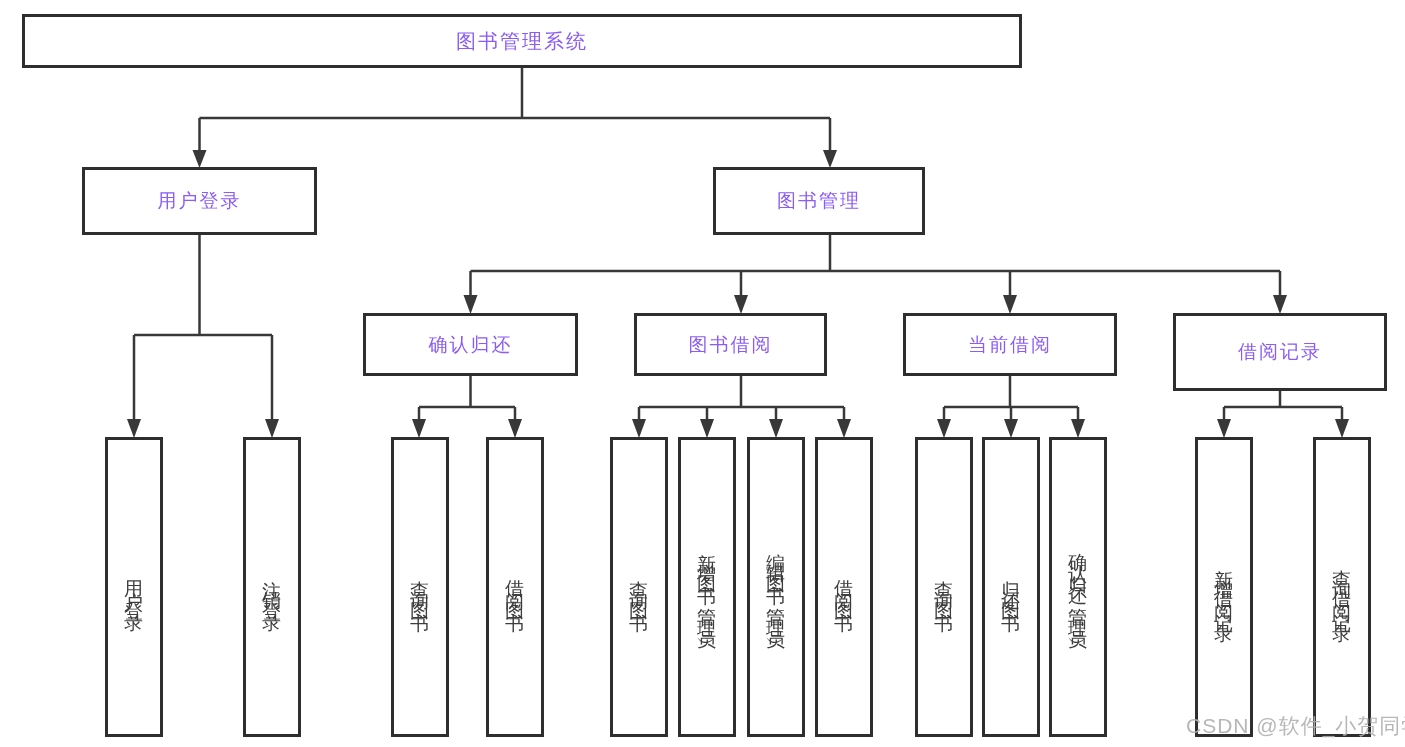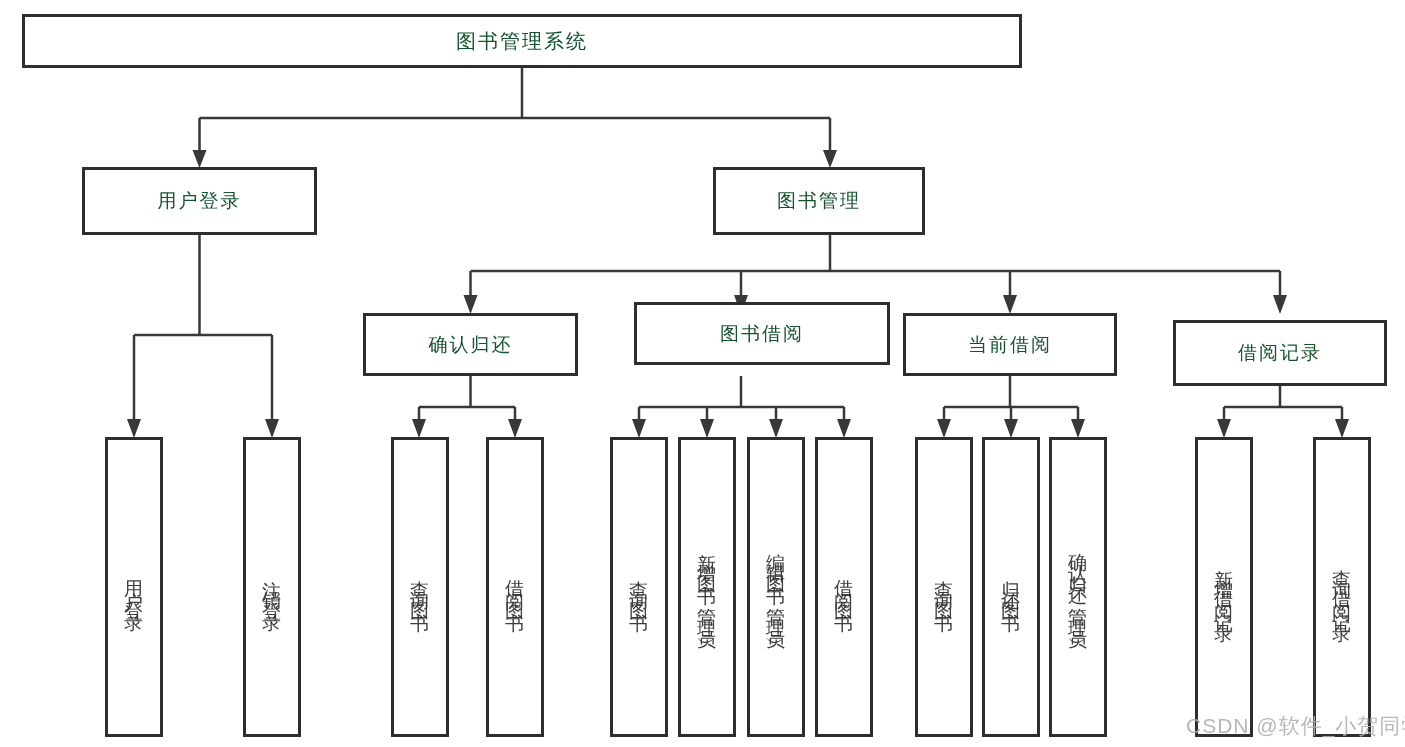--- a/index.html
+++ b/index.html
@@ -20,30 +20,30 @@
   .node {
     position: absolute;
     box-sizing: border-box;
     border: 3px solid #2e2e2e;
     background: #ffffff;
     display: flex;
     align-items: center;
     justify-content: center;
     font-size: 19px;
     letter-spacing: 2px;
-    color: #14532d;
+    color: #8b5cf6;
     white-space: nowrap;
   }
   .node.root { left: 22px; top: 14px; width: 1000px; height: 54px; font-size: 20px; }
   .node.lv2a { left: 82px;  top: 167px; width: 235px; height: 68px; }
   .node.lv2b { left: 713px; top: 167px; width: 212px; height: 68px; }
   .node.lv3a { left: 363px;  top: 313px; width: 215px; height: 63px; }
-  .node.lv3b { left: 634px;  top: 302px; width: 256px; height: 63px; }
+  .node.lv3b { left: 634px;  top: 313px; width: 193px; height: 63px; }
   .node.lv3c { left: 903px;  top: 313px; width: 214px; height: 63px; text-align: right; }
-  .node.lv3d { left: 1173px; top: 320px; width: 214px; height: 66px; }
+  .node.lv3d { left: 1173px; top: 313px; width: 214px; height: 78px; }
   .leaf {
     position: absolute;
     box-sizing: border-box;
     top: 437px;
     width: 58px;
     height: 300px;
     border: 3px solid #2e2e2e;
     background: #ffffff;
     writing-mode: vertical-rl;
     text-orientation: mixed;

